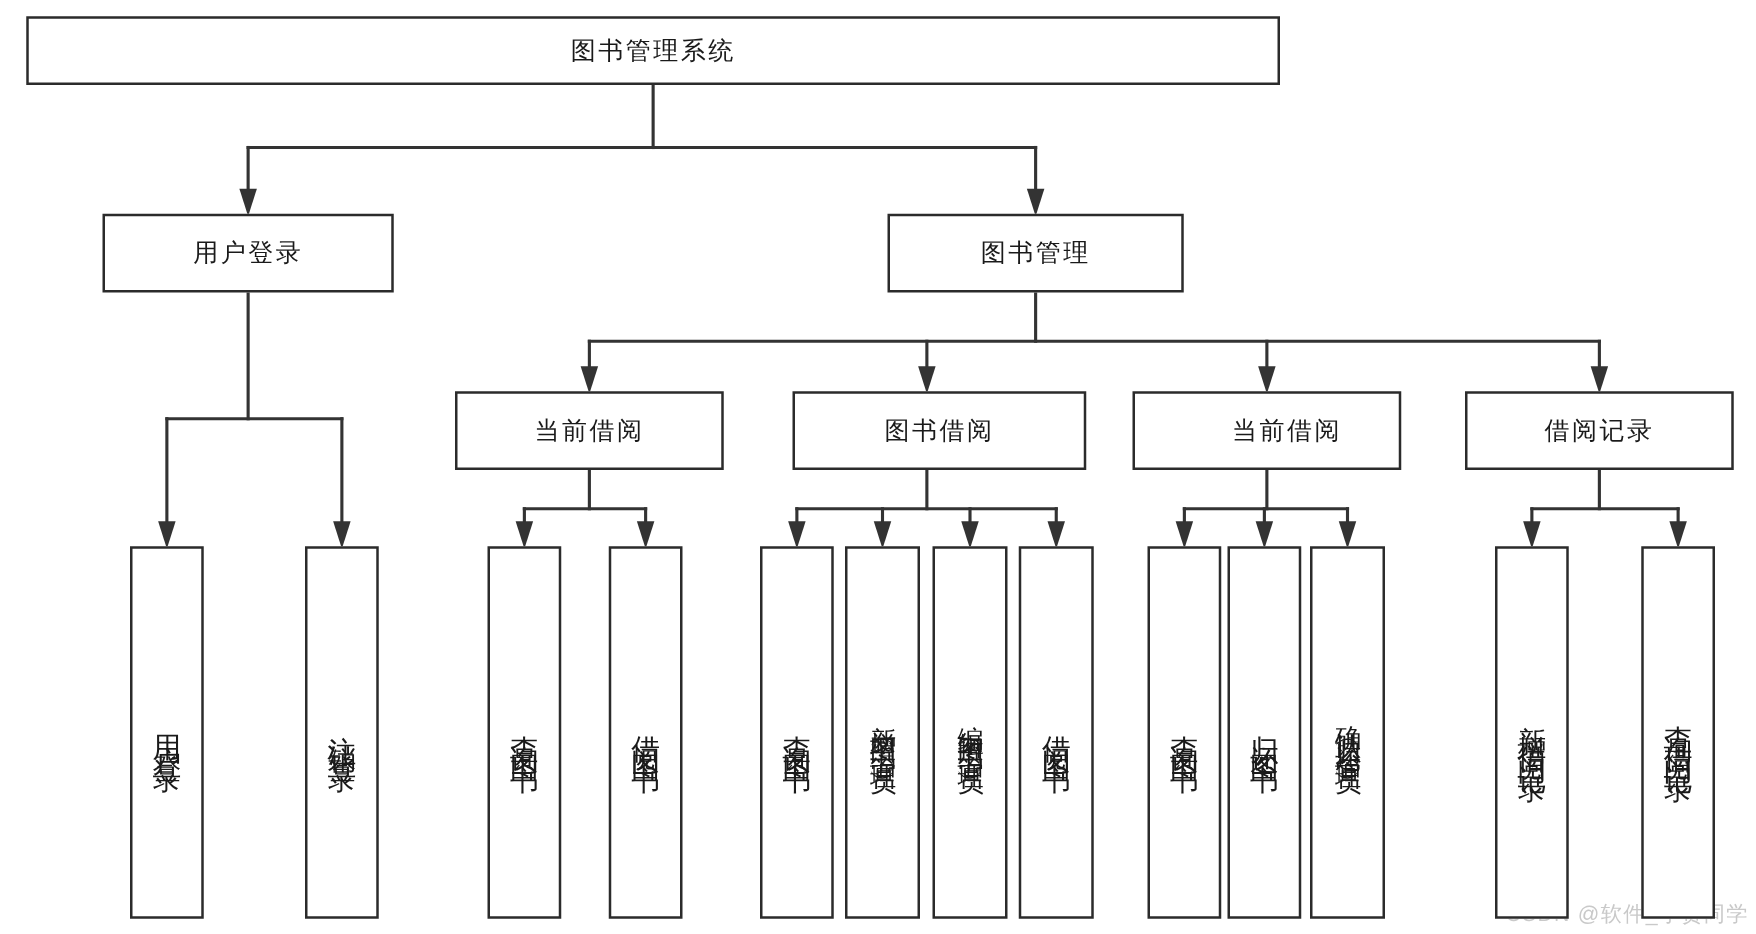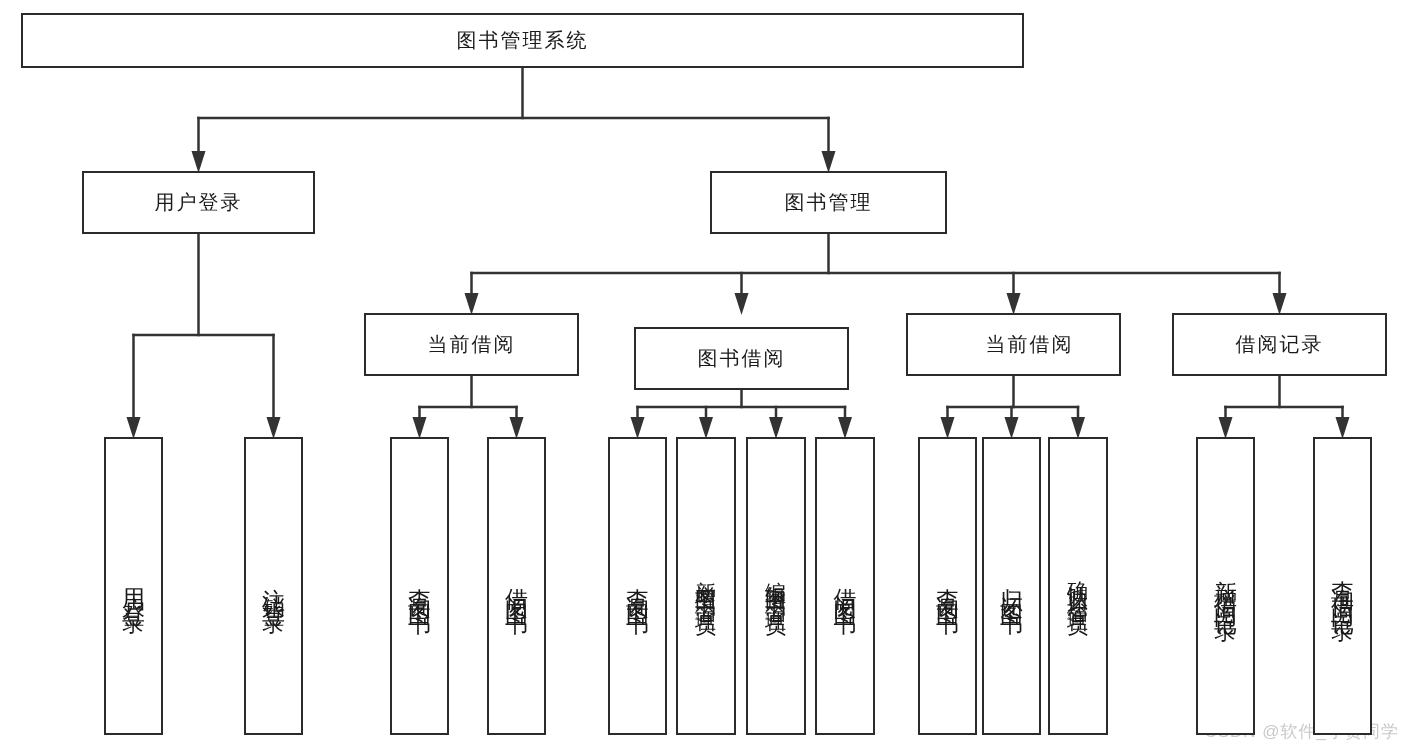--- a/index.html
+++ b/index.html
@@ -120,21 +120,21 @@
     </div>
     <div class="node h" style="left: 82px; top: 171px; width: 233px; height: 63px;">
       <span class="label">用户登录</span>
     </div>
     <div class="node h" style="left: 710px; top: 171px; width: 237px; height: 63px;">
       <span class="label">图书管理</span>
     </div>
     <div class="node h" style="left: 364px; top: 313px; width: 215px; height: 63px;">
       <span class="label">当前借阅</span>
     </div>
-    <div class="node h" style="left: 634px; top: 327px; width: 215px; height: 63px;">
+    <div class="node h" style="left: 634px; top: 313px; width: 235px; height: 63px;">
       <span class="label">图书借阅</span>
     </div>
     <div class="node h" style="left: 906px; top: 313px; width: 215px; height: 63px; padding-left: 32px;">
       <span class="label">当前借阅</span>
     </div>
     <div class="node h" style="left: 1172px; top: 313px; width: 215px; height: 63px;">
       <span class="label">借阅记录</span>
     </div>
     <div class="node v" style="left: 104px; top: 437px; width: 59px; height: 298px;">
       <span class="label">用户登录</span>

